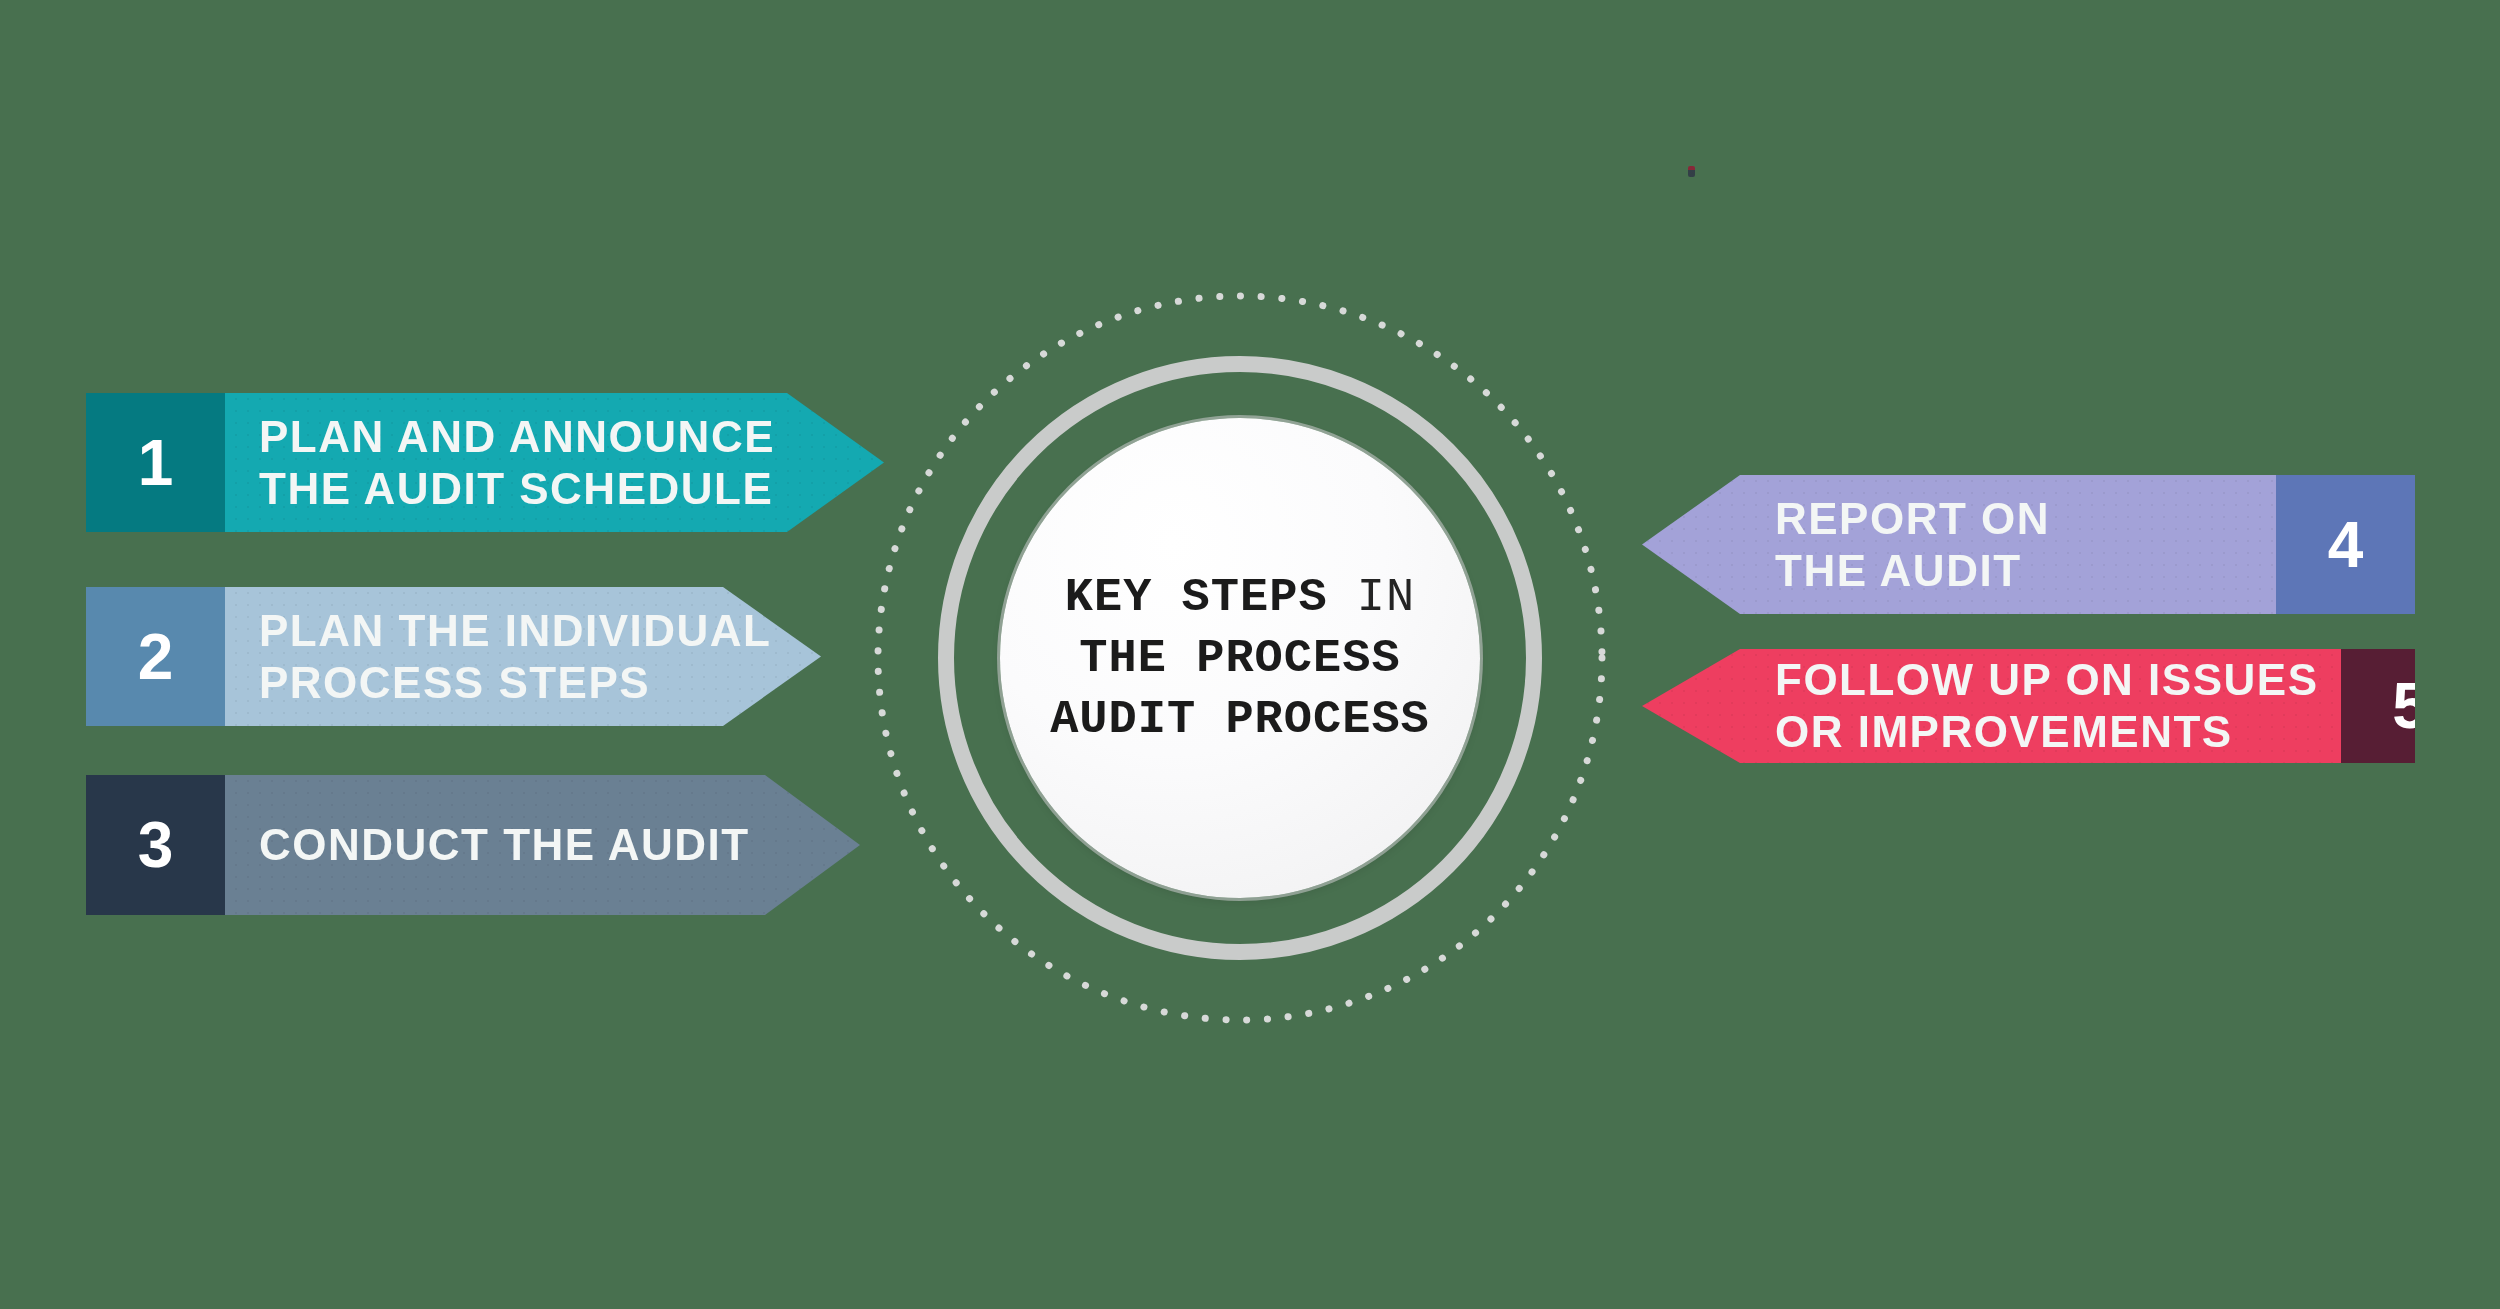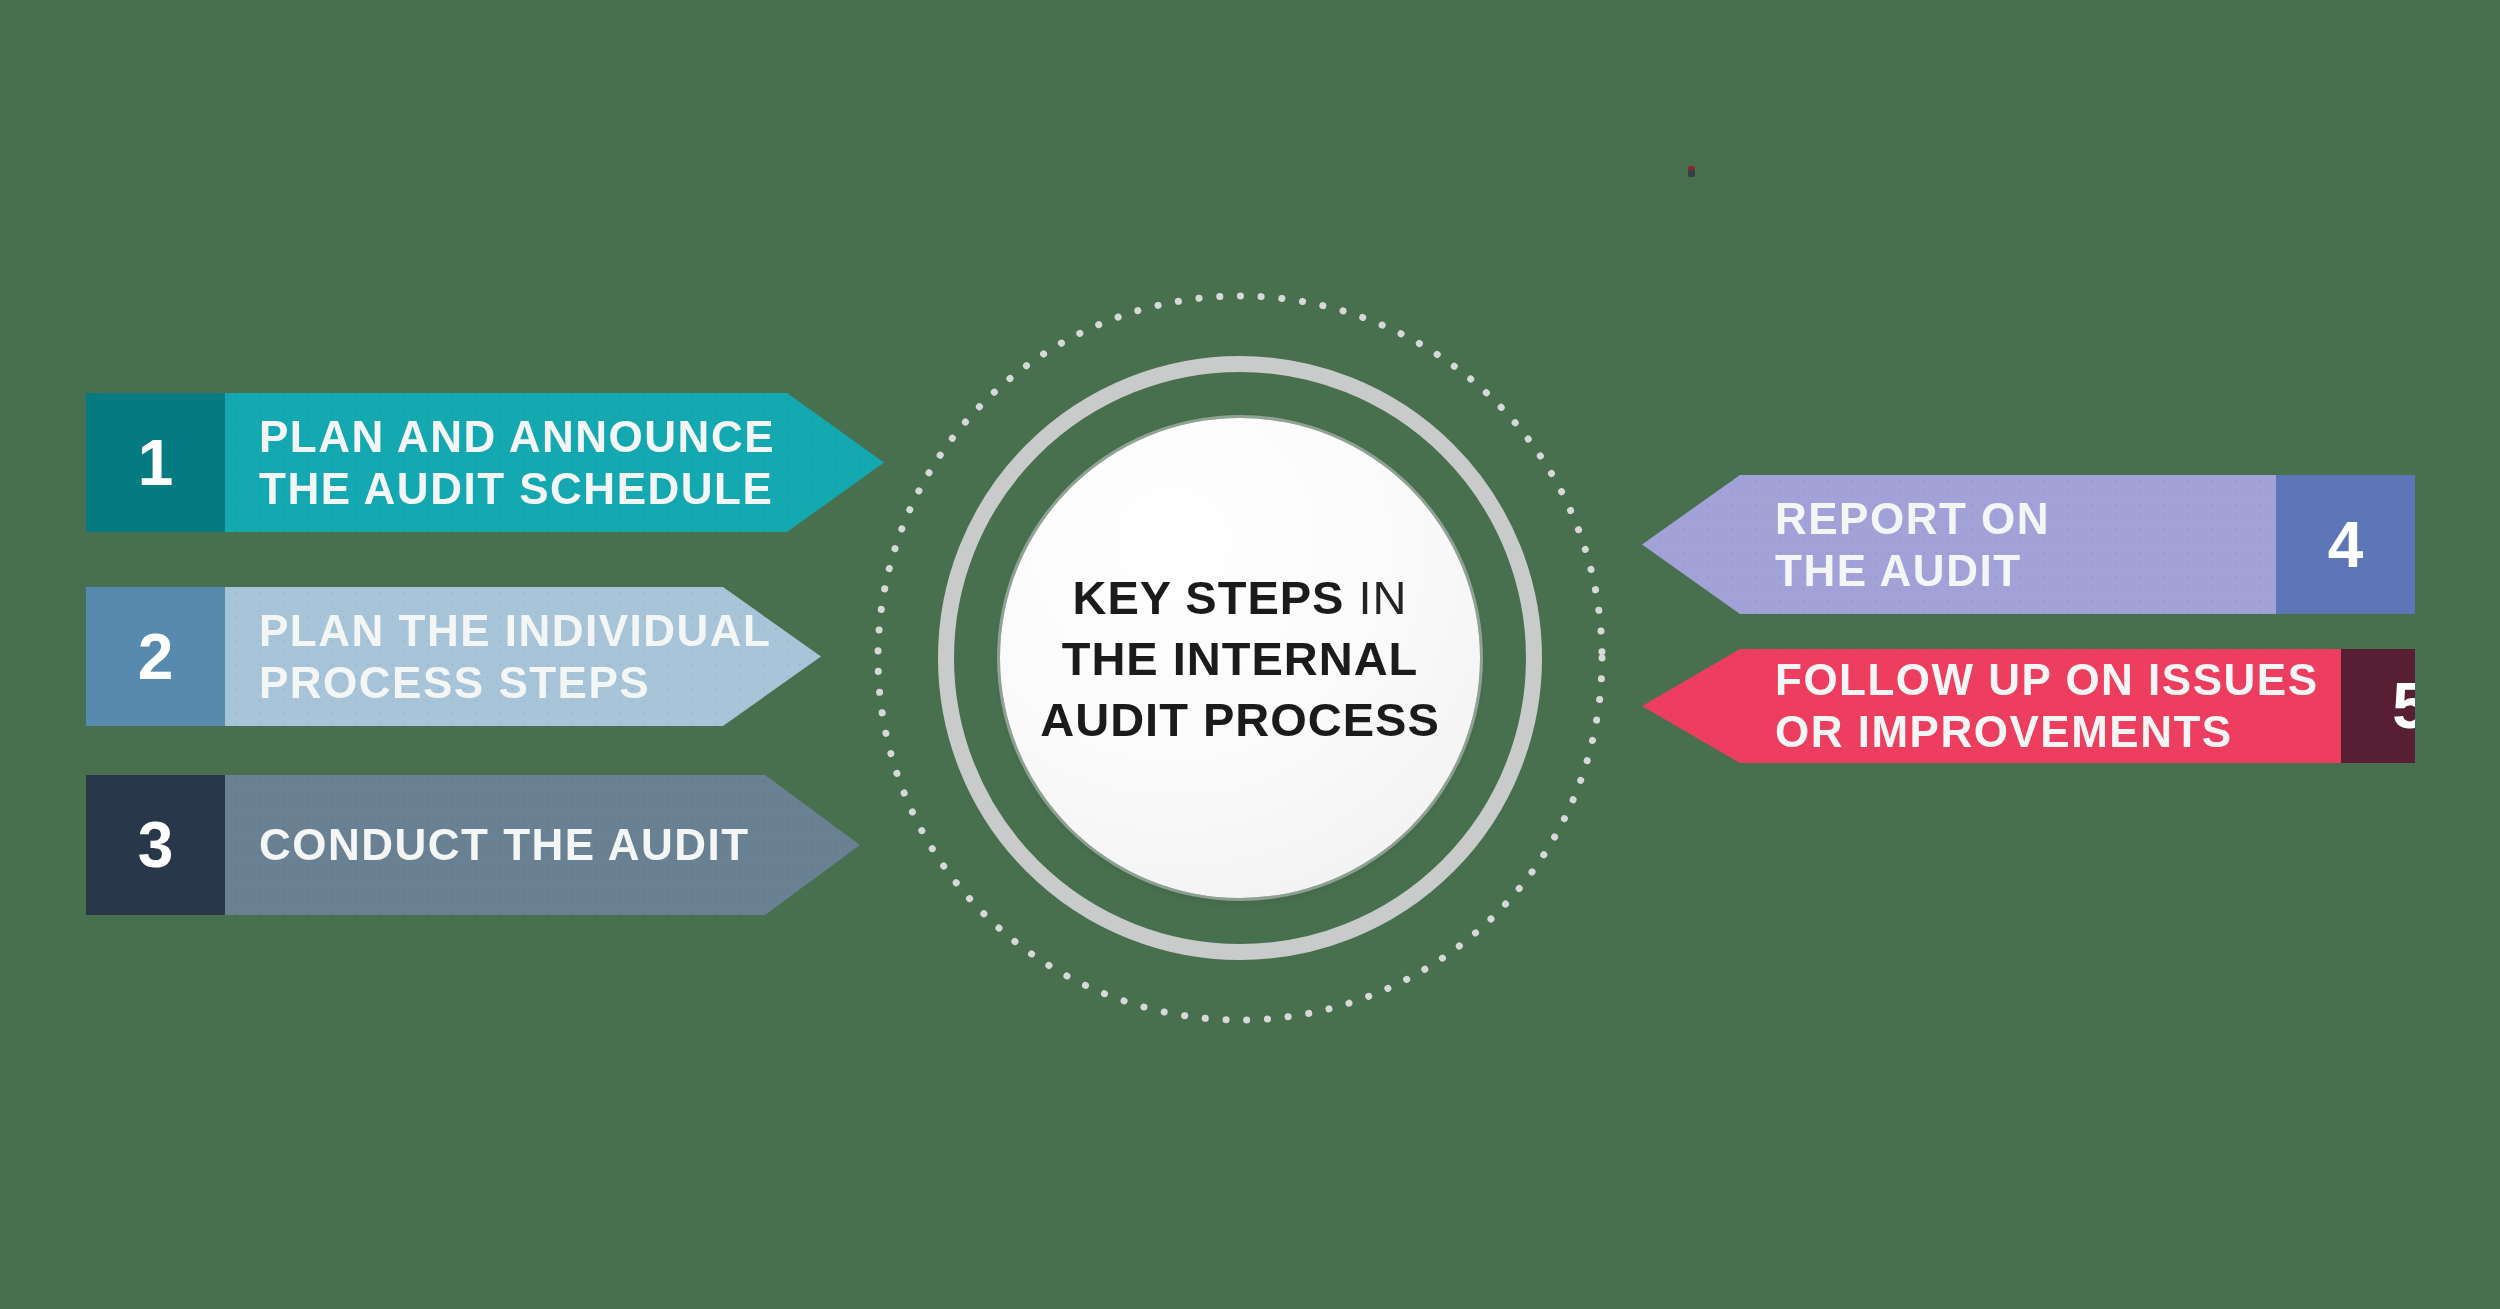--- a/index.html
+++ b/index.html
@@ -94,20 +94,21 @@
   .white-circle {
     position: absolute;
     left: 1000px; top: 418px;
     width: 480px; height: 480px;
     border-radius: 50%;
     background: radial-gradient(circle at 36% 26%, #ffffff 0%, #fbfbfc 45%, #efeff0 100%);
     box-shadow: 0 0 0 3px rgba(205,206,208,0.55), 0 4px 10px rgba(0,0,0,0.10);
     display: flex;
     align-items: center;
     justify-content: center;
+    font-family: Liberation Mono, monospace;
   }
   .center-title {
     text-align: center;
     color: var(--title-color, #1b1b1b);
   }
   .center-title .line {
     font-size: 47px;
     line-height: 61px;
     font-weight: bold;
     letter-spacing: 1px;
@@ -165,21 +166,21 @@
 
   <div class="dotted-ring" style="--dots: #d7d9d8;">
     <svg width="732" height="732" viewBox="0 0 732 732">
       <circle cx="366" cy="366" r="362" fill="none" style="stroke: var(--dots, #d7d9d8);" stroke-width="7" stroke-dasharray="0.1 20.7" stroke-linecap="round"></circle>
     </svg>
   </div>
   <div class="solid-ring" style="--ring: #c9cbca;"></div>
   <div class="white-circle" style="--title-color: #1b1b1b;">
     <div class="center-title">
       <div class="line"><span>KEY STEPS</span> <span class="light">IN</span></div>
-      <div class="line">THE INTERNAL</div>
+      <div class="line">THE PROCESS</div>
       <div class="line">AUDIT PROCESS</div>
     </div>
   </div>
 
   <div class="arrow right" id="step4" style="--body: #a3a2d8; --box: #5d76b7;">
     <div class="label">
       <span>REPORT ON</span>
       <span>THE AUDIT</span>
     </div>
     <div class="numbox">

